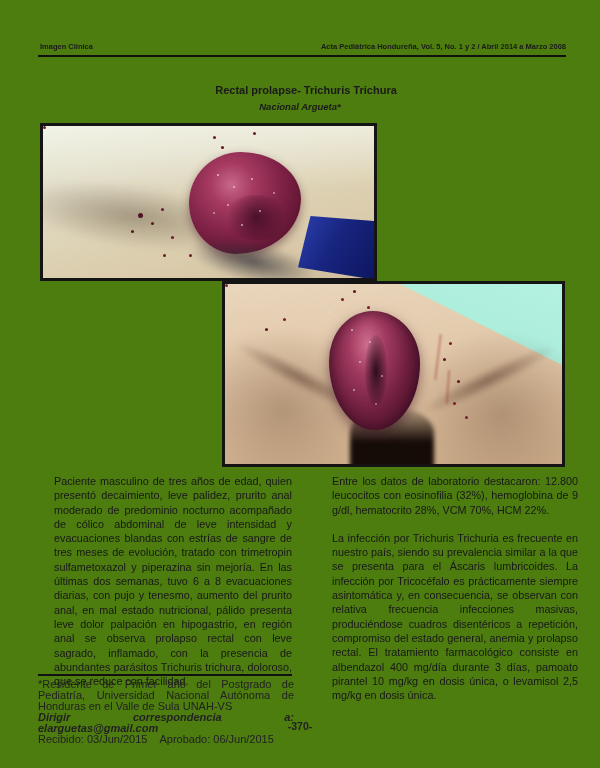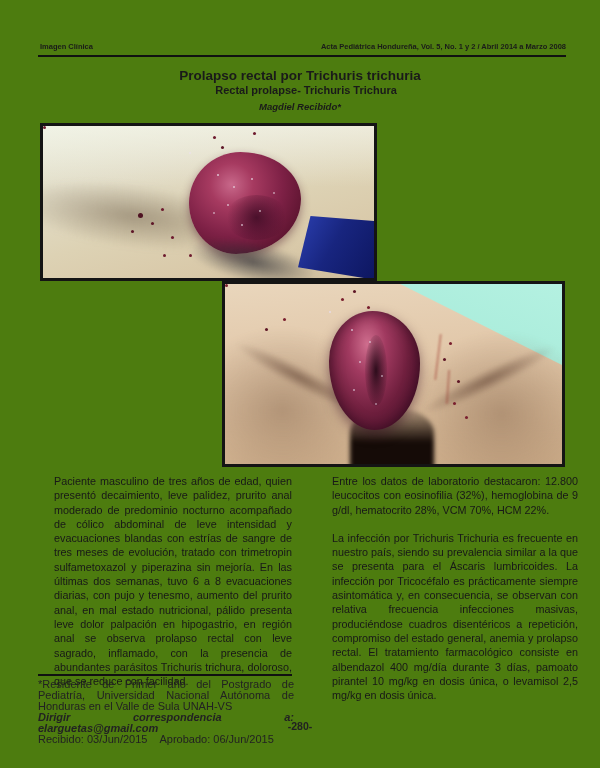--- a/index.html
+++ b/index.html
@@ -94,23 +94,22 @@
 </style>
 </head>
 <body>
 
 <div class="page">
 
   <div class="hdr-left">Imagen Clínica</div>
   <div class="hdr-right">Acta Pediátrica Hondureña, Vol. 5, No. 1 y 2 / Abril 2014 a Marzo 2008</div>
   <div class="hdr-rule"></div>
 
-  <div class="title">Prolapso rectal por Trichuris trichuria</div>
   <div class="subtitle">Rectal prolapse- Trichuris Trichura</div>
-  <div class="author">Magdiel Recibido*</div>
+  <div class="author">Nacional Argueta*</div>
 
   <div class="photo photo1">
     <div class="p1-sheen"></div>
     <div class="p1-crease"></div>
     <div class="p1-speckles"></div>
     <div class="p1-mass">
       <div class="p1-fold"></div>
       <div class="p1-worms"></div>
     </div>
     <div class="p1-shadow"></div>
@@ -144,15 +143,15 @@
 
   <div class="foot-rule"></div>
   <div class="footnote">
     <div>*Residente de Primer año del Postgrado de Pediatría, Universidad Nacional Autónoma de Honduras en el Valle de Sula UNAH-VS</div>
     <div class="it">Dirigir correspondencia a: elarguetas@gmail.com</div>
     <div class="dates">
       <span>Recibido: 03/Jun/2015</span><span>Aprobado: 06/Jun/2015</span>
     </div>
   </div>
 
-  <div class="pagenum">-280-</div>
+  <div class="pagenum">-370-</div>
 
 </div>
 
 </body></html>

